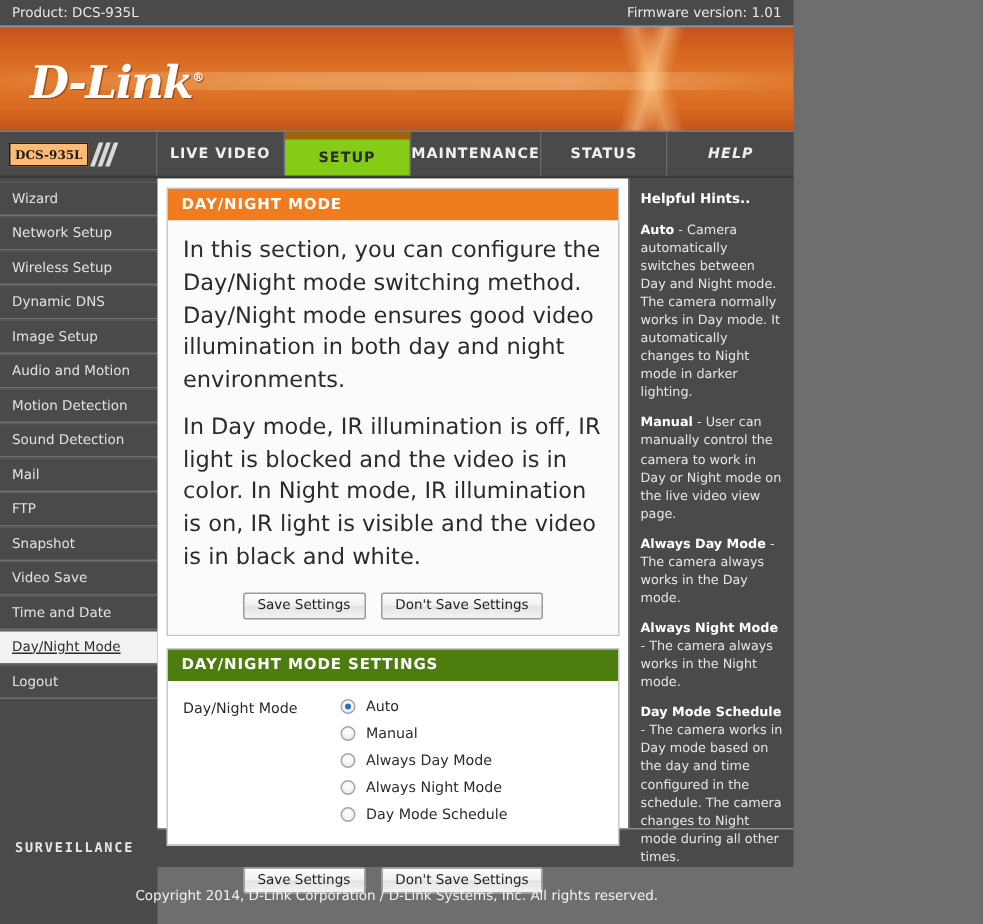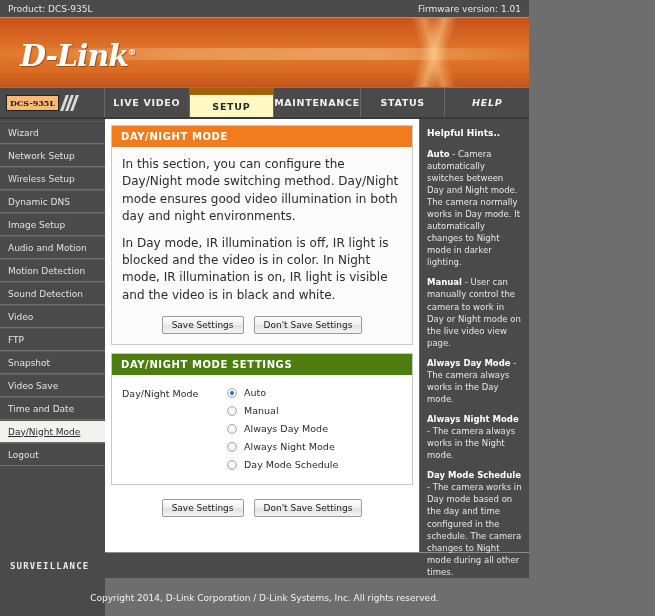--- a/index.html
+++ b/index.html
@@ -62,21 +62,21 @@
   }
   .slashes { display: flex; gap: 2px; margin-left: 2px; }
   .slash { width: 3px; height: 16px; background: #d9d9d9; transform: skewX(-20deg); }
   .tab {
     flex: 1; display: flex; align-items: center; justify-content: center;
     font-size: 9.5px; font-weight: bold; letter-spacing: .7px;
     color: #f0f0f0; border-right: 1px solid #6a6a6a;
     background: #4a4a4a; cursor: pointer;
   }
   .tab:last-child { border-right: none; font-style: italic; }
-  .tab.active { background: #fef9c3; color: #2a2a2a; border-top: 7px solid #a16207; }
+  .tab.active { background: #84cc16; color: #2a2a2a; border-top: 5px solid #a16207; }
 
   
   .columns { display: flex; height: 433px; background: #4a4a4a; }
 
   
   .sidebar { width: 105px; background: #4a4a4a; padding-top: 2px; }
   .side-item {
     height: 23px; display: flex; align-items: center; padding-left: 8px;
     font-size: 9px; color: #e2e2e2;
     background: #4a4a4a;
@@ -95,21 +95,21 @@
   .panel { border: 1px solid #c8c8c8; margin-bottom: 8px; }
   .panel-head-orange {
     background: #f07c1e; color: #ffffff; font-size: 10px; font-weight: bold;
     letter-spacing: .6px; padding: 5px 9px;
   }
   .panel-head-dark {
     background: #4d7c0f; color: #ffffff; font-size: 10px; font-weight: bold;
     letter-spacing: .6px; padding: 5px 9px;
   }
   .panel-body { background: #fbfbfb; padding: 9px 10px 10px 10px; }
-  .panel-body p { font-size: 12px; color: #2b2b2b; line-height: 1.45; }
+  .panel-body p { font-size: 15px; color: #2b2b2b; line-height: 1.45; }
   .panel-body p + p { margin-top: 9px; }
 
   .btn-row { display: flex; justify-content: center; gap: 10px; margin-top: 12px; }
   .btn {
     font-size: 9px; color: #222;
     background: linear-gradient(180deg,#fdfdfd 0%, #f0f0f0 48%, #e2e2e2 52%, #f4f4f4 100%);
     border: 1px solid #9a9a9a; border-radius: 2px;
     padding: 3px 9px; cursor: pointer;
     font-family: "DejaVu Sans", "Liberation Sans", sans-serif;
   }
@@ -194,21 +194,21 @@
 
     <div class="sidebar">
       <div class="side-item">Wizard</div>
       <div class="side-item">Network Setup</div>
       <div class="side-item">Wireless Setup</div>
       <div class="side-item">Dynamic DNS</div>
       <div class="side-item">Image Setup</div>
       <div class="side-item">Audio and Motion</div>
       <div class="side-item">Motion Detection</div>
       <div class="side-item">Sound Detection</div>
-      <div class="side-item">Video</div>
+      <div class="side-item">Mail</div>
       <div class="side-item">FTP</div>
       <div class="side-item">Snapshot</div>
       <div class="side-item">Video Save</div>
       <div class="side-item">Time and Date</div>
       <div class="side-item active">Day/Night Mode</div>
       <div class="side-item">Logout</div>
       <div class="side-filler"></div>
     </div>
 
     <div class="main">

